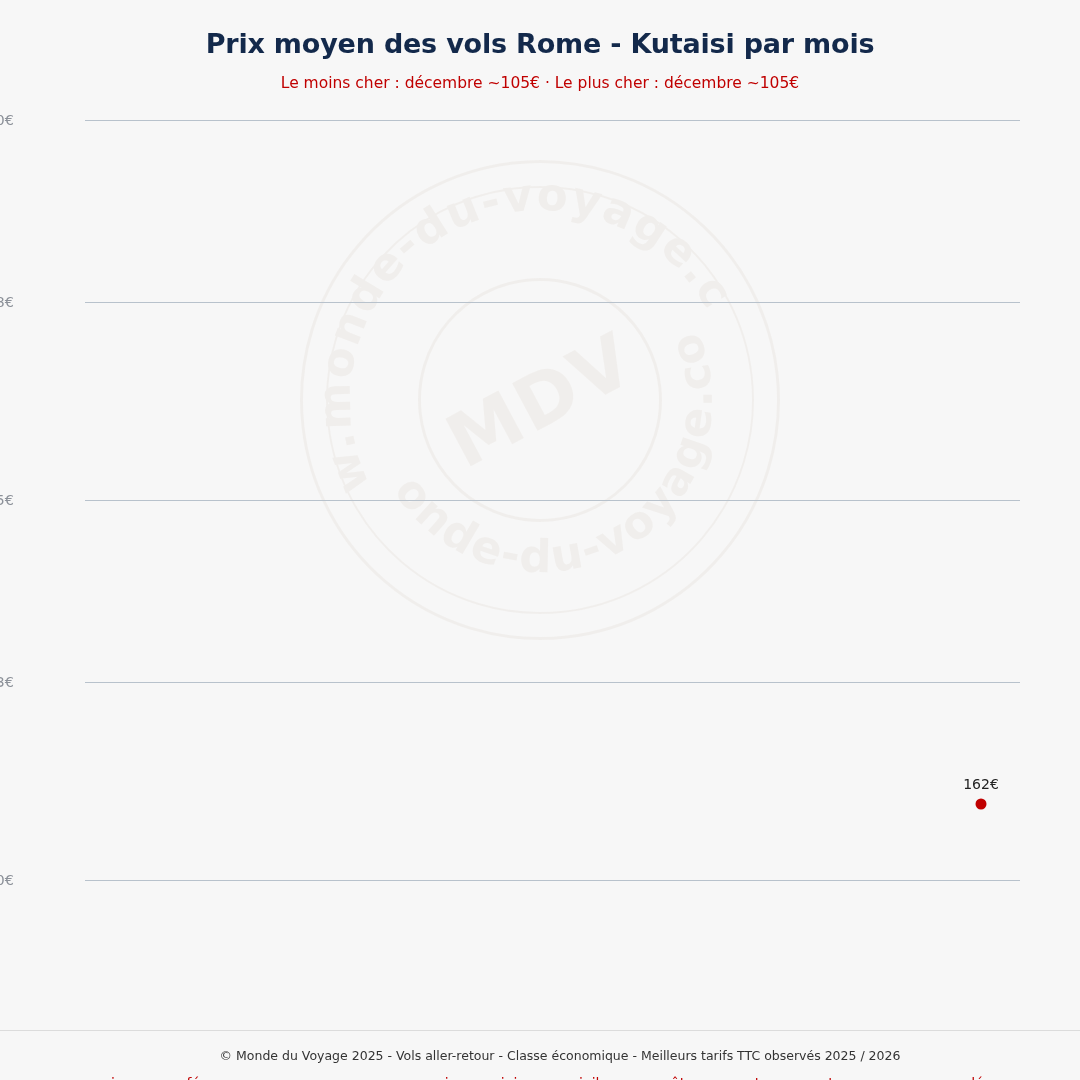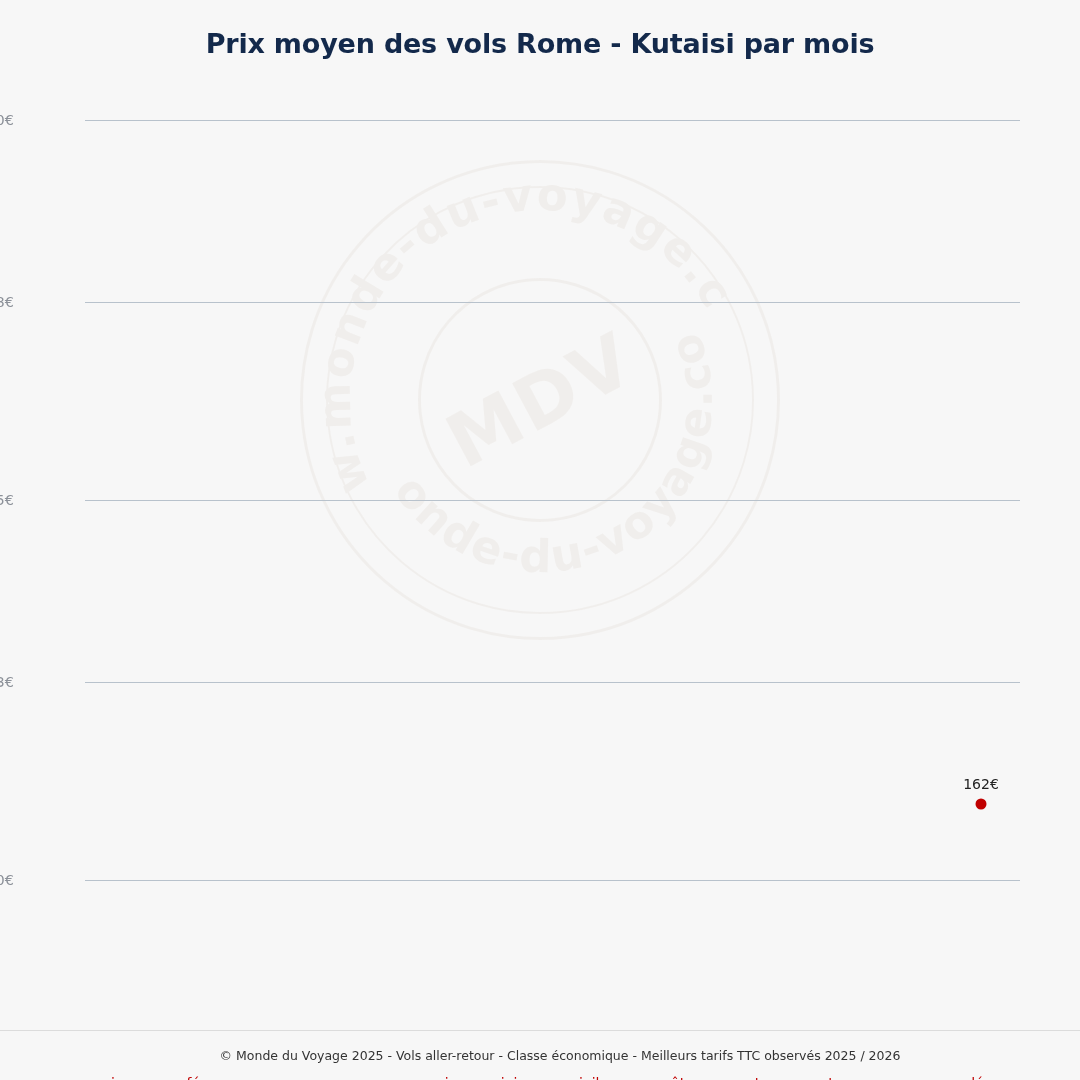--- a/index.html
+++ b/index.html
@@ -151,20 +151,21 @@
     color: #333333;
     padding-left: 20px;
   }
 </style>
 </head>
 <body>
 
 <div class="chart-root">
 
   <div class="title">Prix moyen des vols Rome - Kutaisi par mois</div>
+  <div class="subtitle">Le moins cher : décembre ~105€ · Le plus cher : décembre ~105€</div>
 
   <div class="watermark">
     <div class="wm-ring outer"></div>
     <div class="wm-ring mid"></div>
     <div class="wm-ring inner"></div>
     <svg class="wm-svg" width="500" height="500">
       <defs>
         <path id="arcTop" d="M 60,250 A 190,190 0 0 1 440,250"></path>
         <path id="arcBottom" d="M 78,250 A 172,172 0 0 0 422,250"></path>
       </defs>

